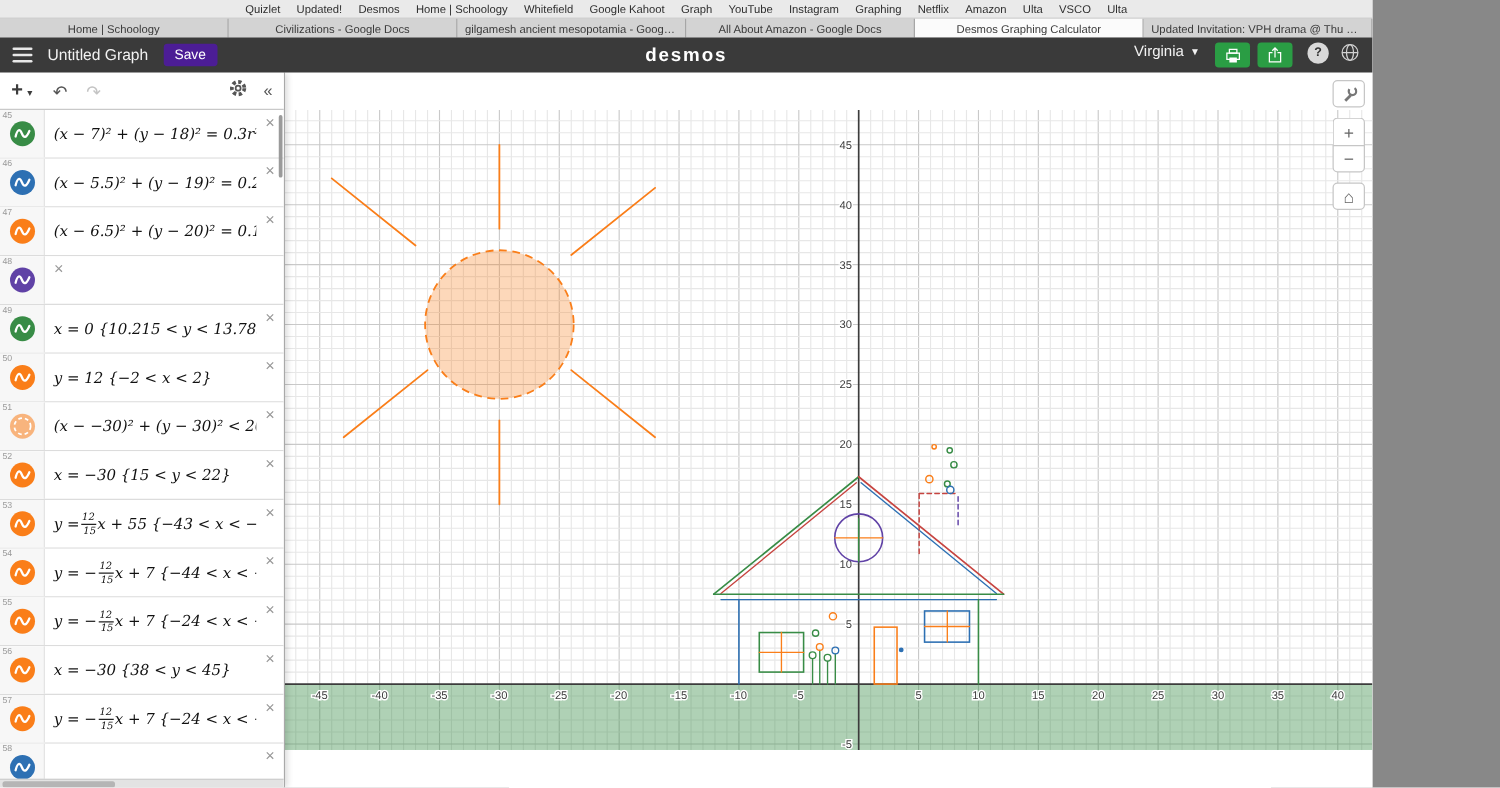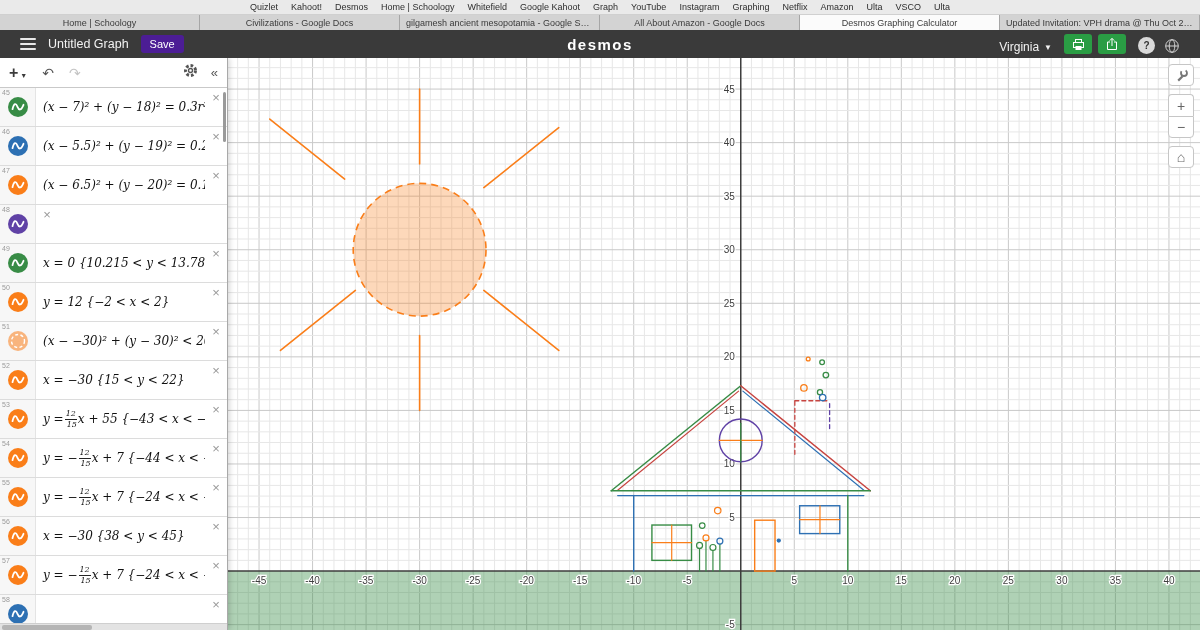--- a/index.html
+++ b/index.html
@@ -1,34 +1,34 @@
 <!DOCTYPE html>
 <html><head>
 <meta charset="utf-8">
 <style>
   *{box-sizing:border-box;margin:0;padding:0}
   body{margin:0;font-family:"Liberation Sans",sans-serif;background:#888}
-  .screen{position:relative;width:1200px;height:630px;background:#fff;overflow:hidden}
+  .screen{position:relative;width:1098px;height:630px;background:#fff;overflow:hidden}
 
   
   .bookmarks{position:absolute;top:0;left:0;right:0;height:15px;background:#eaeaea;border-bottom:1px solid #d0d0d0;display:flex;align-items:center;justify-content:center;gap:13px;font-size:9px;color:#2e2e2e;z-index:5}
   .bm{white-space:nowrap;cursor:pointer}
   .tabbar{position:absolute;top:15px;left:0;right:0;height:15px;background:#b6b6b6;display:flex;z-index:5}
   .tab{flex:1;background:#d3d3d3;border-right:1px solid #a6a6a6;display:flex;align-items:center;justify-content:center;overflow:hidden;cursor:pointer}
   .tab.active{background:#fbfbfb}
   .tab-t{font-size:9px;color:#3a3a3a;white-space:nowrap;overflow:hidden;text-overflow:ellipsis;padding:0 6px}
 
   
-  .appbar{position:absolute;top:30px;left:0;right:0;height:28px;background:#3a3a3a;display:flex;align-items:center;color:#fff;z-index:5;padding:0 20px}
+  .appbar{position:absolute;top:30px;left:0;right:0;height:28px;background:#3a3a3a;display:flex;align-items:center;color:#fff;z-index:5;padding:0 10px}
   .hamburger{width:16px;height:12px;display:flex;flex-direction:column;justify-content:space-between;cursor:pointer}
   .hamburger i{display:block;height:2px;background:#e8e8e8;border-radius:1px}
   .graph-title{font-size:12.5px;margin-left:12px;color:#f2f2f2}
   .save-btn{margin-left:12px;background:#4c1d95;color:#fff;font-size:11px;padding:3px 9px;border-radius:3px;cursor:pointer}
   .logo{position:absolute;left:0;right:0;text-align:center;font-size:15px;font-weight:bold;letter-spacing:1.5px;color:#fff;pointer-events:none}
-  .hdr-right{margin-left:auto;display:flex;align-items:flex-end;z-index:1}
+  .hdr-right{margin-left:auto;display:flex;align-items:flex-start;z-index:1}
   .account{font-size:12px;display:flex;align-items:center;gap:5px;margin-right:12px;cursor:pointer;color:#f2f2f2}
   .caret{font-size:8px}
   .hdr-btn-green{width:28px;height:20px;background:#2a9d44;border-radius:3px;display:flex;align-items:center;justify-content:center;margin-right:6px;cursor:pointer}
   .help-btn{width:17px;height:17px;border-radius:50%;background:#d9d9d9;color:#333;font-size:10px;font-weight:bold;display:flex;align-items:center;justify-content:center;margin:0 9px 0 6px;cursor:pointer}
   .globe-btn{cursor:pointer;display:flex;align-items:center}
 
   
   .main{position:absolute;top:58px;left:0;right:0;bottom:0;display:flex}
   .exp-panel{width:228px;background:#fff;border-right:1px solid #a9a9a9;position:relative;z-index:3;box-shadow:2px 0 5px rgba(0,0,0,.15);display:flex;flex-direction:column}
   .exp-toolbar{height:30px;border-bottom:1px solid #c9c9c9;display:flex;align-items:center;padding:0 9px;gap:15px;background:#fff;flex:none}
@@ -65,21 +65,21 @@
   .zgroup .gbtn:first-child{border-radius:4px 4px 0 0;border-bottom:none}
   .zgroup .gbtn:last-child{border-radius:0 0 4px 4px}
 </style>
 </head>
 <body>
 
 <div class="screen">
 
   <div class="bookmarks">
       <span class="bm">Quizlet</span>
-      <span class="bm">Kahoot!</span>
+      <span class="bm">Updated!</span>
       <span class="bm">Desmos</span>
       <span class="bm">Home | Schoology</span>
       <span class="bm">Whitefield</span>
       <span class="bm">Google Kahoot</span>
       <span class="bm">Graph</span>
       <span class="bm">YouTube</span>
       <span class="bm">Instagram</span>
       <span class="bm">Graphing</span>
       <span class="bm">Netflix</span>
       <span class="bm">Amazon</span>

